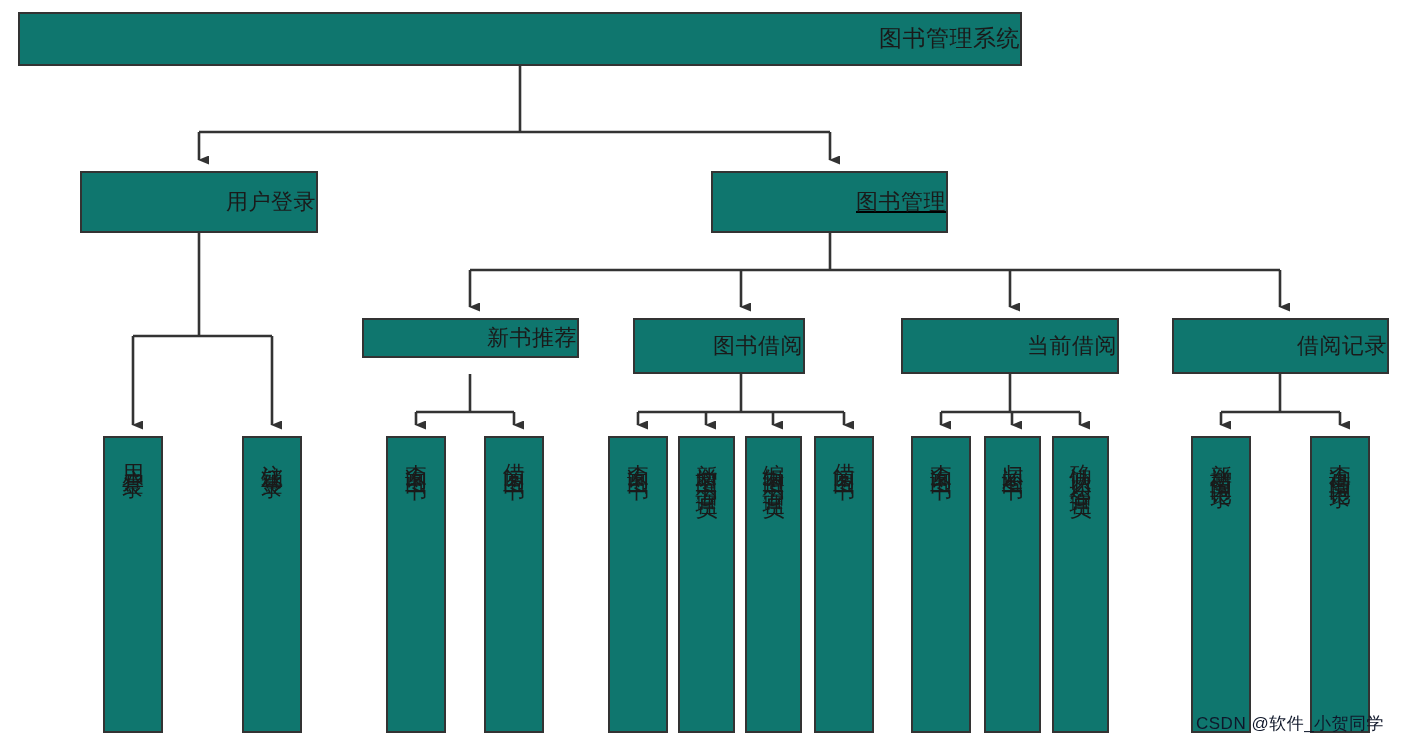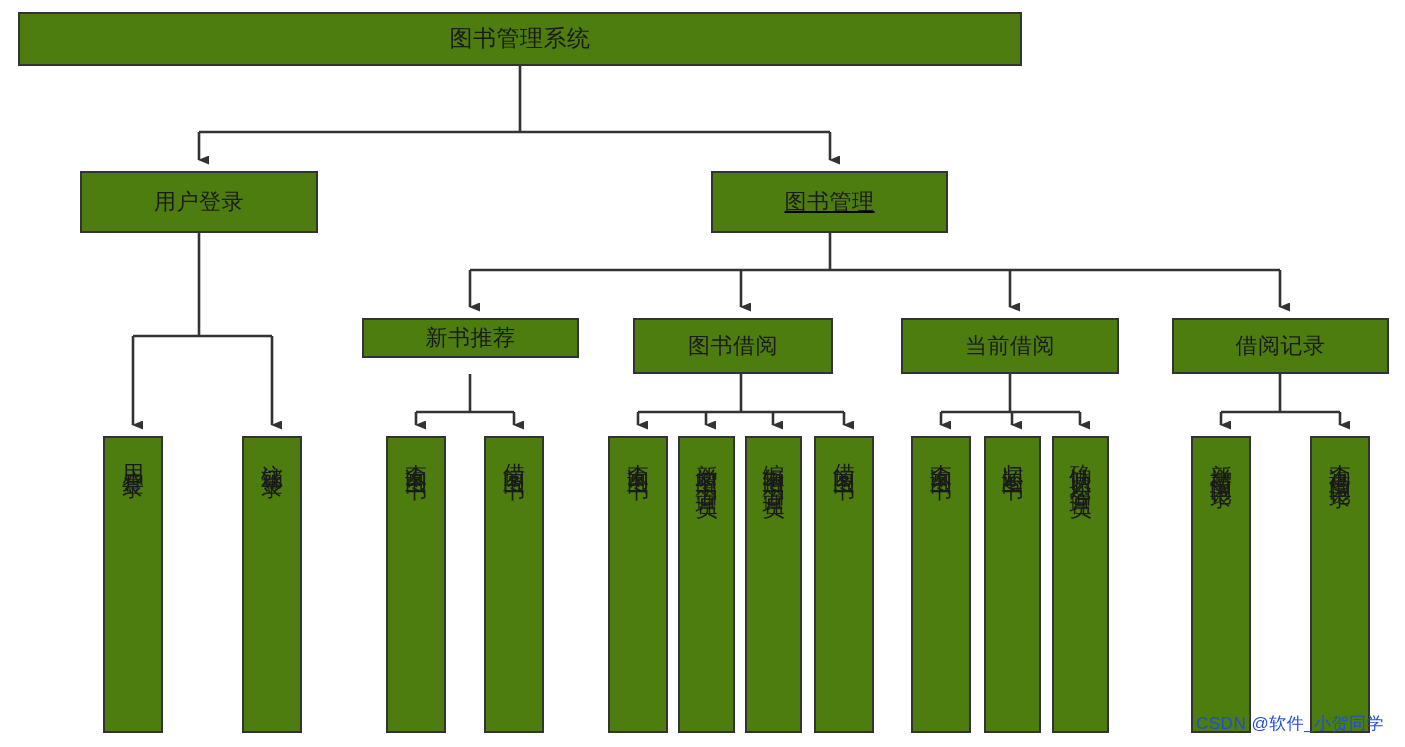--- a/index.html
+++ b/index.html
@@ -24,25 +24,25 @@
     position: absolute;
     left: 0;
     top: 0;
     width: 1405px;
     height: 747px;
     pointer-events: none;
   }
   .node {
     position: absolute;
     box-sizing: border-box;
-    background: #4d7c0f;
+    background: #0f766e;
     border: 2.5px solid #333333;
     display: flex;
     align-items: center;
-    justify-content: center;
+    justify-content: flex-end;
     overflow: hidden;
   }
   .node-label {
     color: #1a1a1a;
     text-align: center;
     line-height: 1.12;
     letter-spacing: 0.5px;
     white-space: nowrap;
   }
   .node.horizontal .node-label {
@@ -58,21 +58,21 @@
   .node.vertical .node-label {
     writing-mode: vertical-rl;
     text-orientation: upright;
     font-size: 22px;
     letter-spacing: 5px;
     line-height: 1;
     margin: 0 auto;
   }
   .watermark {
     position: absolute;
-    color: #1d4ed8;
+    color: #0f172a;
     font-size: 17px;
     white-space: nowrap;
     letter-spacing: 0.5px;
     font-family: "Liberation Sans", "DejaVu Sans", sans-serif;
   }
 </style>
 </head>
 <body>
 
 <div id="diagram-root">
@@ -134,21 +134,21 @@
   <div class="node horizontal" style="left:80px; top:171px; width:238px; height:62px;">
     <span class="node-label">用户登录</span>
   </div>
   <div class="node horizontal" style="left:711px; top:171px; width:237px; height:62px;text-decoration:underline;">
     <span class="node-label">图书管理</span>
   </div>
 
   <div class="node horizontal" style="left:362px; top:318px; width:217px; height:40px;">
     <span class="node-label">新书推荐</span>
   </div>
-  <div class="node horizontal" style="left:633px; top:318px; width:200px; height:56px;">
+  <div class="node horizontal" style="left:633px; top:318px; width:172px; height:56px;">
     <span class="node-label">图书借阅</span>
   </div>
   <div class="node horizontal" style="left:1172px; top:318px; width:217px; height:56px;">
     <span class="node-label">借阅记录</span>
   </div>
   <div class="node horizontal" style="left:901px; top:318px; width:218px; height:56px;">
     <span class="node-label">当前借阅</span>
   </div>
 
   <div class="node vertical" style="left:103px; top:436px; width:60px; height:297px;">

